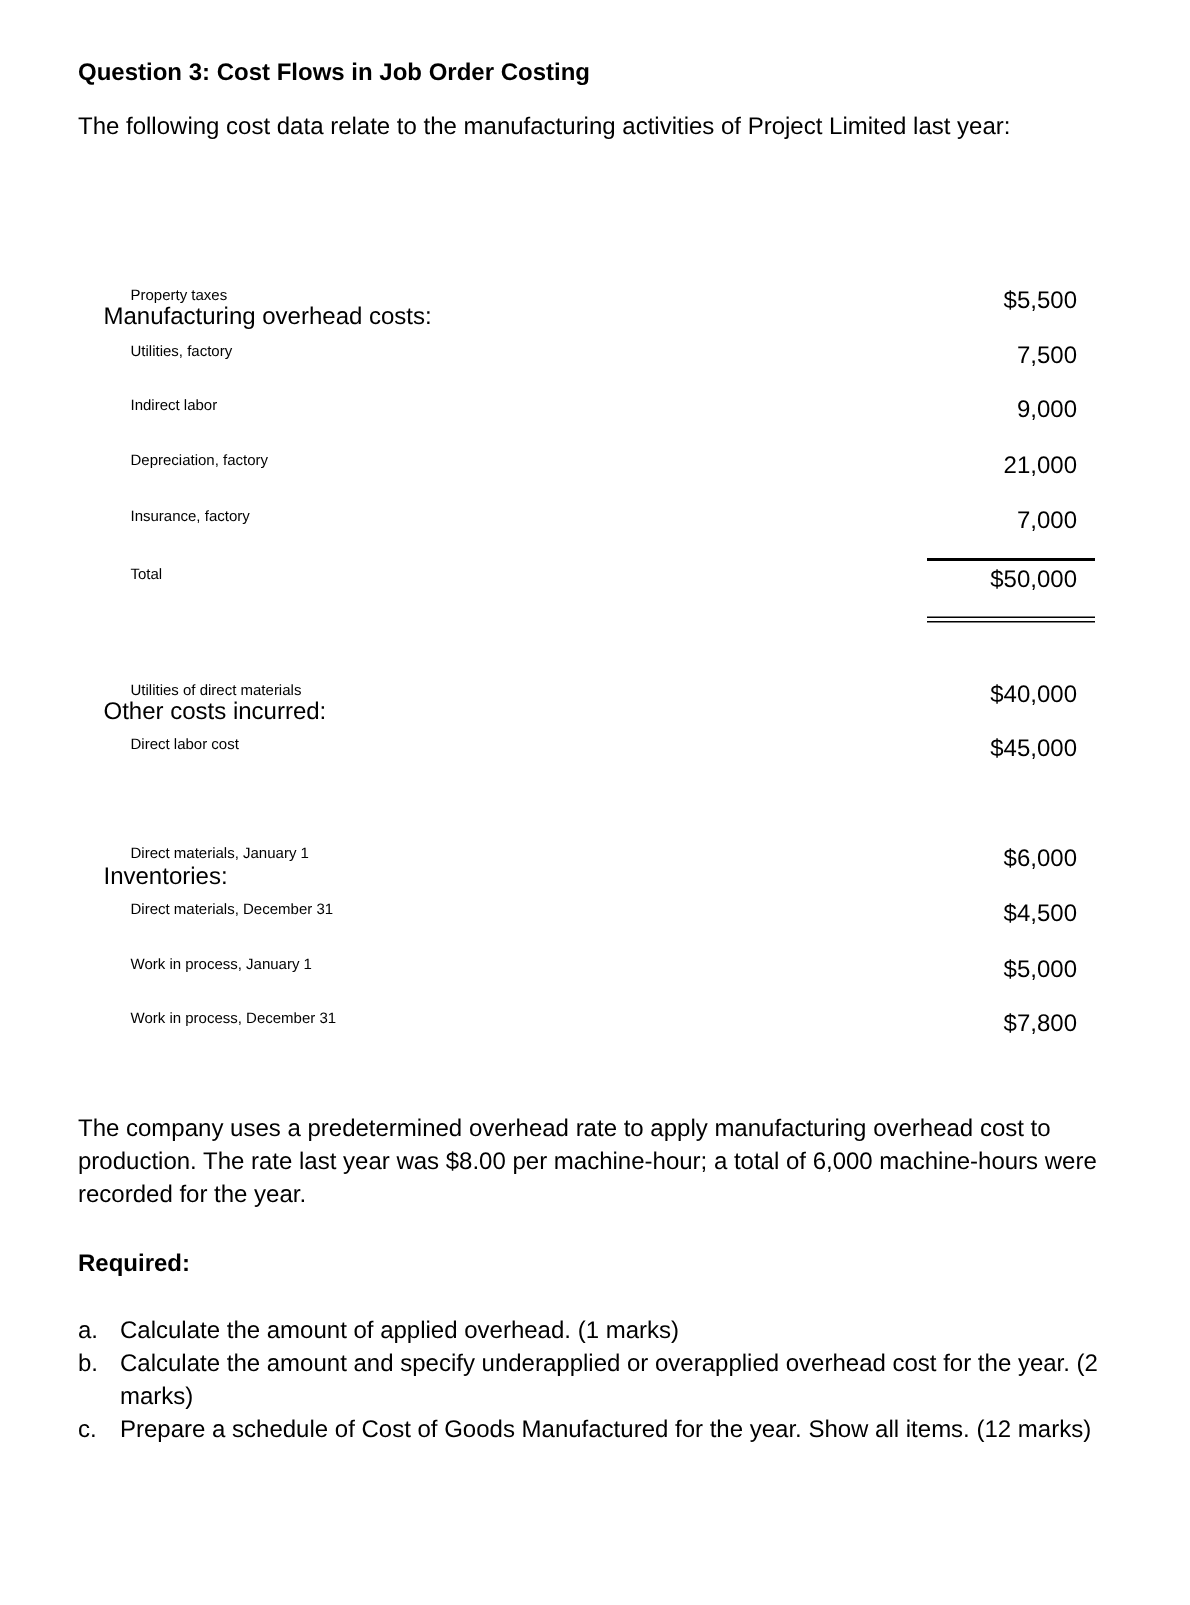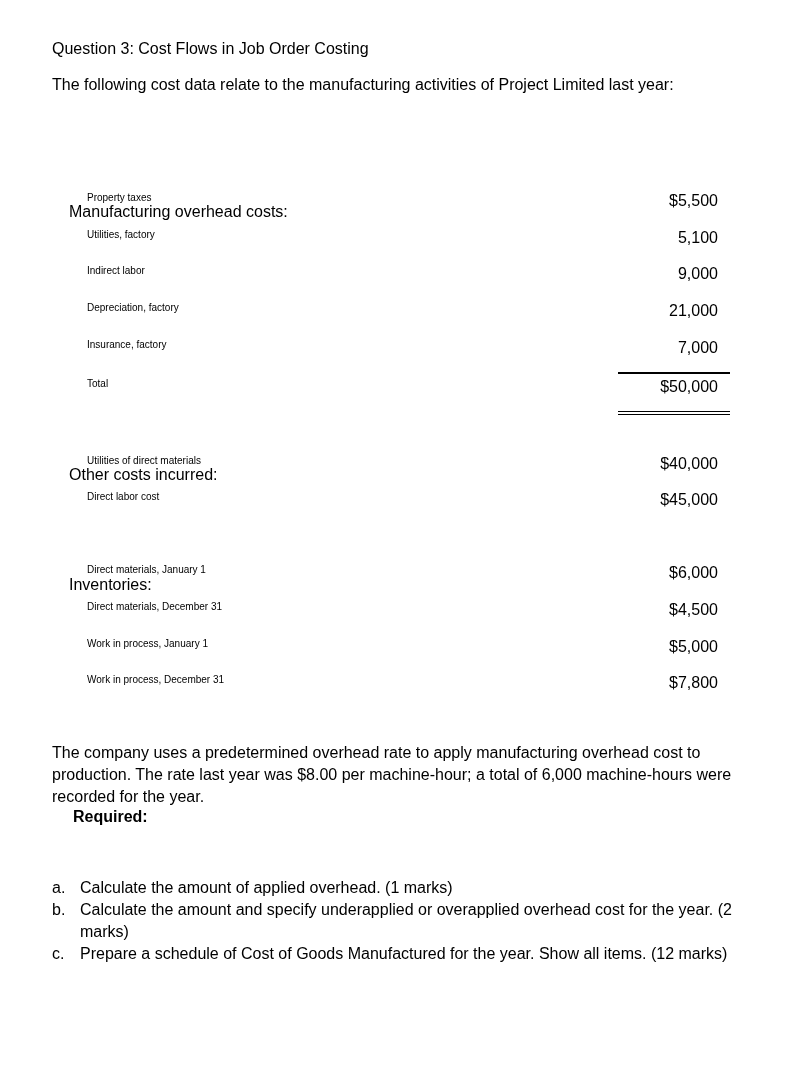--- a/index.html
+++ b/index.html
@@ -1,41 +1,41 @@
 <!DOCTYPE html>
 <html><head>
 <meta charset="utf-8">
 <style>
   html, body { margin: 0; padding: 0; background: #ffffff; }
   body { width: 793px; height: 1070px; position: relative; font-family: "Liberation Sans", sans-serif; color: #000; overflow: hidden; }
   .abs { position: absolute; white-space: nowrap; }
-  .title { left: 52px; top: 40px; font-size: 16px; font-weight: normal; }
+  .title { left: 52px; top: 40px; font-size: 16px; font-weight: bold; }
   .intro { left: 52px; top: 74px; font-size: 16px; line-height: 22px; width: 680px; white-space: normal; }
   .sec { left: 69px; font-size: 16px; margin-top: 48px; }
   .item { left: 87px; font-size: 10px; }
   .amt { right: 75px; font-size: 16px; text-align: left; }
   .rule { position: absolute; left: 618px; width: 112px; background: #000; }
   .para { left: 52px; top: 742px; font-size: 16px; line-height: 22px; width: 690px; white-space: normal; }
-  .req { left: 52px; top: 808px; font-size: 16px; font-weight: bold; margin-left: 21px; }
+  .req { left: 52px; top: 834px; font-size: 16px; font-weight: bold; }
   .list { left: 52px; top: 877px; width: 690px; font-size: 16px; line-height: 22px; white-space: normal; }
   .li { display: flex; }
   .li .lbl { width: 28px; flex: 0 0 28px; }
   .li .txt { flex: 1; }
 </style>
 </head>
 <body>
 
 <div class="abs title">Question 3: Cost Flows in Job Order Costing</div>
 <div class="abs intro">The following cost data relate to the manufacturing activities of Project Limited last year:</div>
 
 <div class="abs sec" style="top:155px">Manufacturing overhead costs:</div>
 <div class="abs item" style="top:192px">Property taxes</div>
 <div class="abs amt" style="top:192px">$5,500</div>
 <div class="abs item" style="top:229px">Utilities, factory</div>
-<div class="abs amt" style="top:229px">5,100</div>
+<div class="abs amt" style="top:229px">7,500</div>
 <div class="abs item" style="top:265px">Indirect labor</div>
 <div class="abs amt" style="top:265px">9,000</div>
 <div class="abs item" style="top:302px">Depreciation, factory</div>
 <div class="abs amt" style="top:302px">21,000</div>
 <div class="abs item" style="top:339px">Insurance, factory</div>
 <div class="abs amt" style="top:339px">7,000</div>
 <div class="rule" style="top:372px; height:2px"></div>
 <div class="abs item" style="top:378px">Total</div>
 <div class="abs amt" style="top:378px">$50,000</div>
 <div class="rule" style="top:411px; height:1px"></div>

